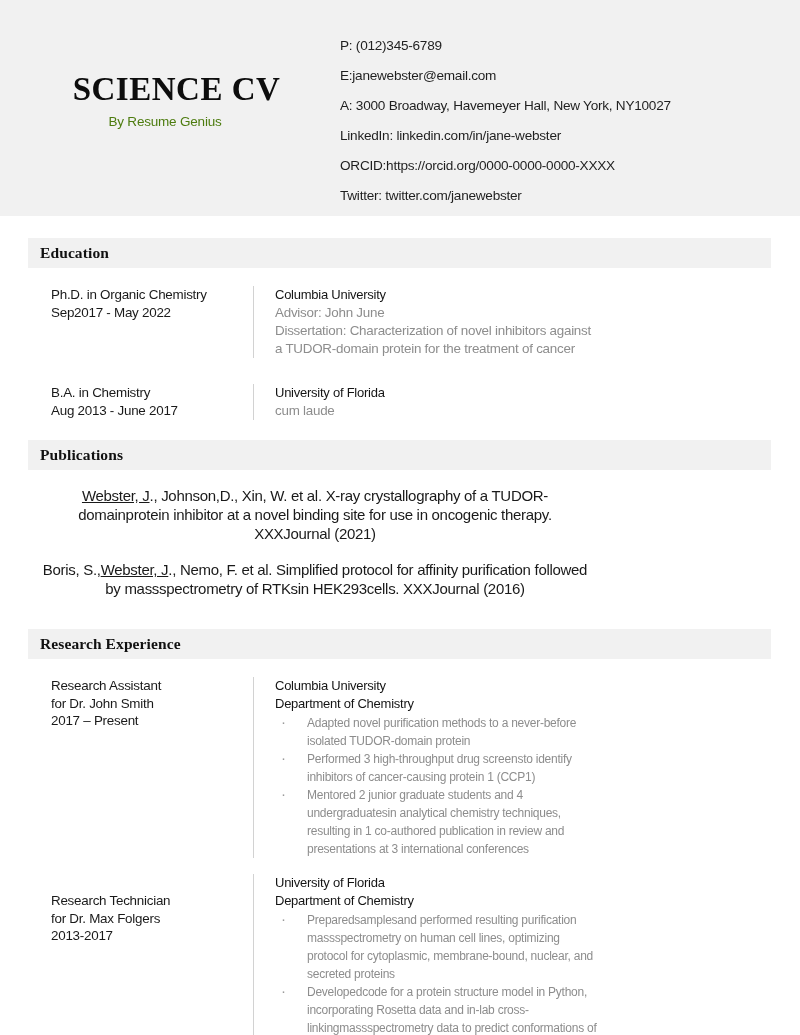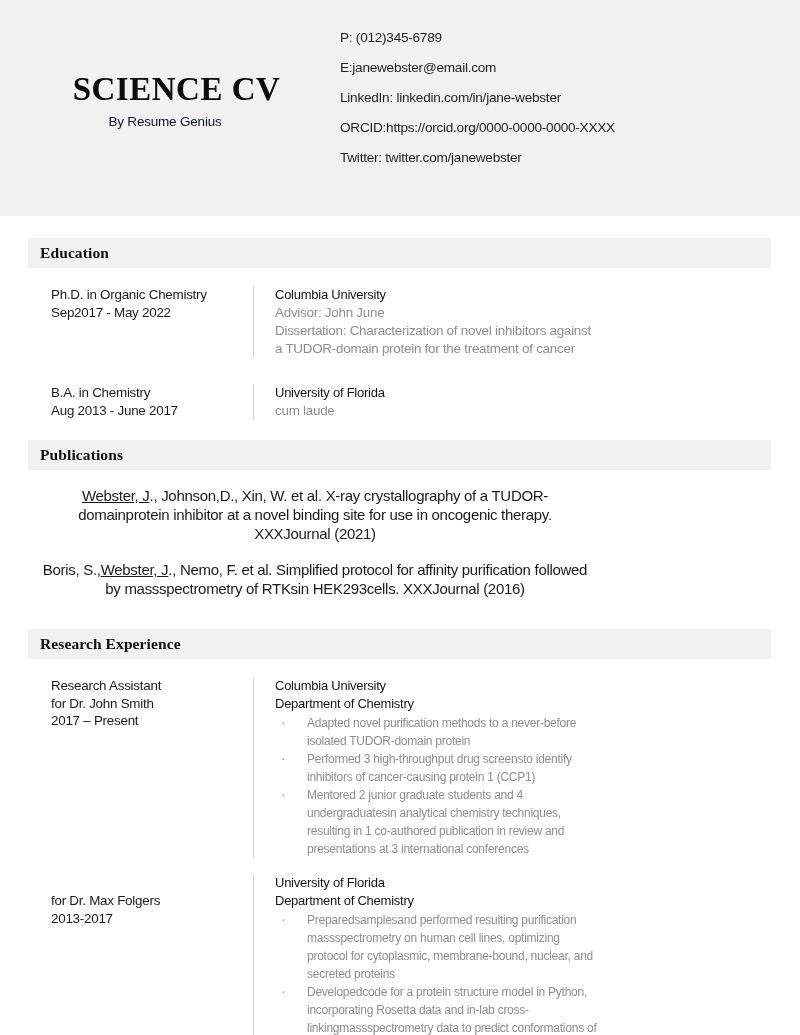--- a/index.html
+++ b/index.html
@@ -37,26 +37,26 @@
     font-size: 33px;
     letter-spacing: 0.5px;
     line-height: 1.05;
     color: #0d0d0d;
     margin: 0;
     padding-left: 23px;
   }
   .cv-subtitle {
     font-family: "Liberation Sans", sans-serif;
     font-size: 13.5px;
-    color: #0f172a;
+    color: #4d7c0f;
     margin-top: 7px;
     letter-spacing: -0.2px;
   }
   .header-right {
-    padding-top: 31px;
+    padding-top: 39px;
     padding-left: 10px;
   }
   .contact-line {
     font-size: 13.6px;
     color: #1f1f1f;
     line-height: 1;
     margin-bottom: 16.5px;
     letter-spacing: -0.25px;
     white-space: nowrap;
   }
@@ -176,20 +176,21 @@
 <body>
 
 <div class="header-band">
   <div class="header-left">
     <div class="cv-title">SCIENCE CV</div>
     <div class="cv-subtitle">By Resume Genius</div>
   </div>
   <div class="header-right">
     <div class="contact-line">P: (012)345-6789</div>
     <div class="contact-line">E:janewebster@email.com</div>
+    <div class="contact-line">A: 3000 Broadway,  Havemeyer Hall,  New York,  NY10027</div>
     <div class="contact-line">LinkedIn: linkedin.com/in/jane-webster</div>
     <div class="contact-line">ORCID:https://orcid.org/0000-0000-0000-XXXX</div>
     <div class="contact-line">Twitter:  twitter.com/janewebster</div>
   </div>
 </div>
 
 <div class="sp-22"></div>
 <div class="section">
   <div class="section-bar">
     <div class="section-bar-title">Education</div>
@@ -262,20 +263,21 @@
           <li>Mentored 2 junior graduate students and 4 undergraduatesin analytical chemistry techniques, resulting in 1 co-authored publication in review and presentations at 3 international  conferences</li>
         </ul>
       </div>
     </div>
 
     <div class="sp-16"></div>
 
     <div class="entry">
       <div class="entry-left">
         <div style="height:18px"></div>
+        <div class="left-line">Research Technician</div>
         <div class="left-line">for Dr. Max Folgers</div>
         <div class="left-line">2013-2017</div>
       </div>
       <div class="entry-divider"></div>
       <div class="entry-right">
         <div class="right-primary">University of Florida</div>
         <div class="right-primary">Department of Chemistry</div>
         <ul class="bullets">
           <li>Preparedsamplesand performed resulting  purification  massspectrometry on human cell lines, optimizing protocol  for cytoplasmic, membrane-bound, nuclear, and secreted proteins</li>
           <li>Developedcode for a protein structure model in Python, incorporating Rosetta data and in-lab cross-linkingmassspectrometry data to predict  conformations of supramolecular protein  complexes</li>

